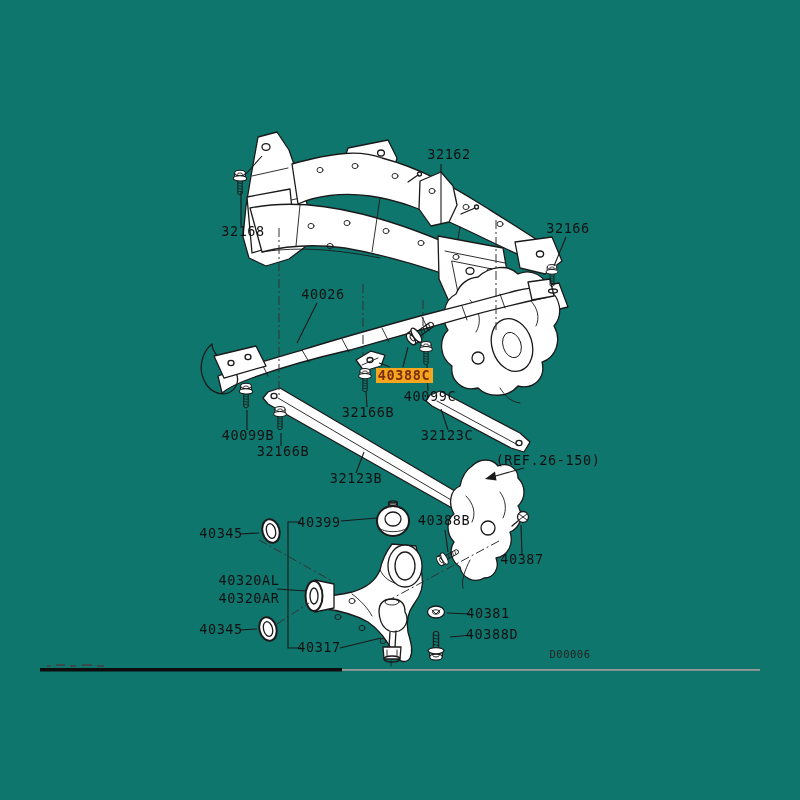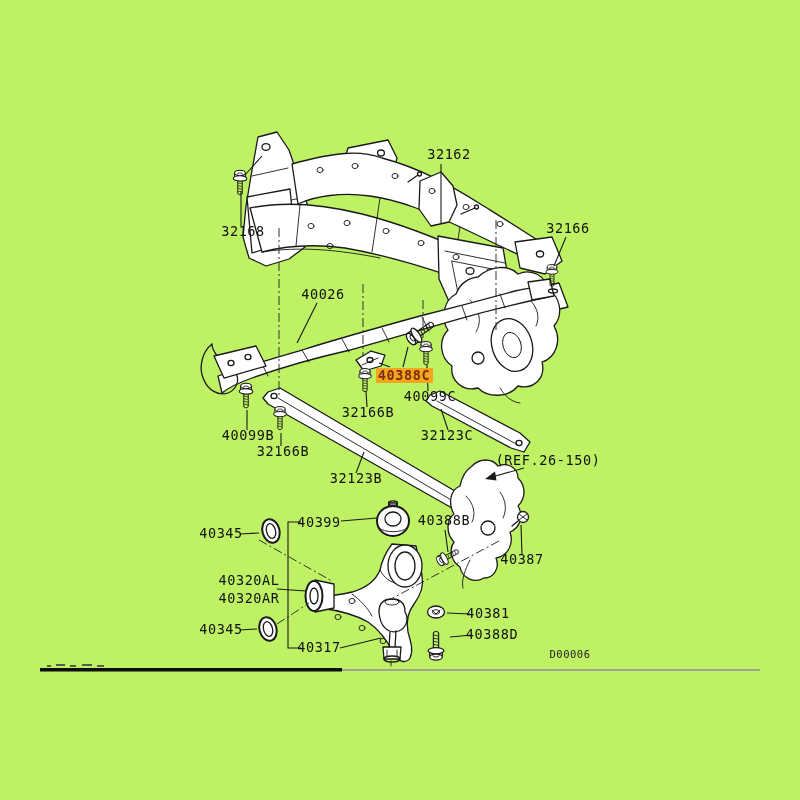--- a/index.html
+++ b/index.html
@@ -1,16 +1,16 @@
 <!DOCTYPE html>
 <html><head>
 <meta charset="utf-8">
 <style>
   html,body{margin:0;padding:0;background:#ffffff;}
-  .stage{width:800px;height:800px;position:relative;background:#bef264;overflow:hidden;}
+  .stage{width:800px;height:800px;position:relative;background:#0f766e;overflow:hidden;}
   svg{display:block;}
   .part-line{fill:none;stroke:#1a1a1a;stroke-width:1.3;stroke-linejoin:round;stroke-linecap:round;}
   .part-fill{fill:#ffffff;stroke:#1a1a1a;stroke-width:1.3;stroke-linejoin:round;}
   .thin{stroke-width:0.9;}
   .thick{stroke-width:2;}
   .leader{fill:none;stroke:#1a1a1a;stroke-width:1.1;}
   .dashdot{fill:none;stroke:#333;stroke-width:1;stroke-dasharray:9 3 2 3;}
   .lbl{font-family:"DejaVu Sans Mono","Liberation Mono",monospace;font-size:13.5px;letter-spacing:0.6px;fill:#111;}
   .lbl-sm{font-family:"DejaVu Sans Mono","Liberation Mono",monospace;font-size:10.5px;letter-spacing:0.5px;fill:#222;}
   .hl-text{font-family:"DejaVu Sans Mono","Liberation Mono",monospace;font-size:13.5px;letter-spacing:0.6px;font-weight:bold;}

